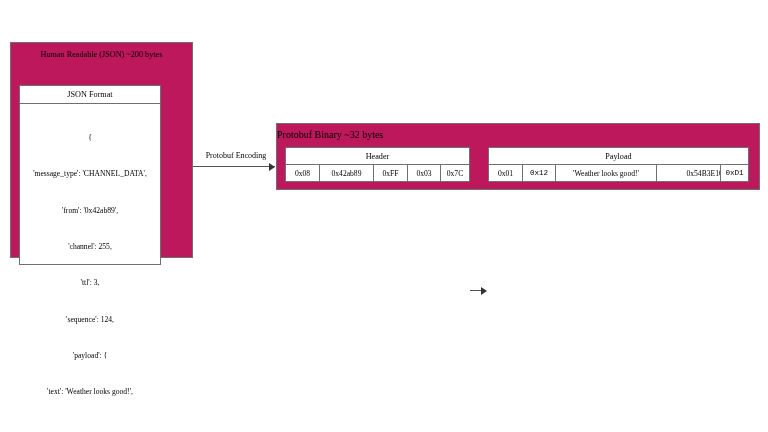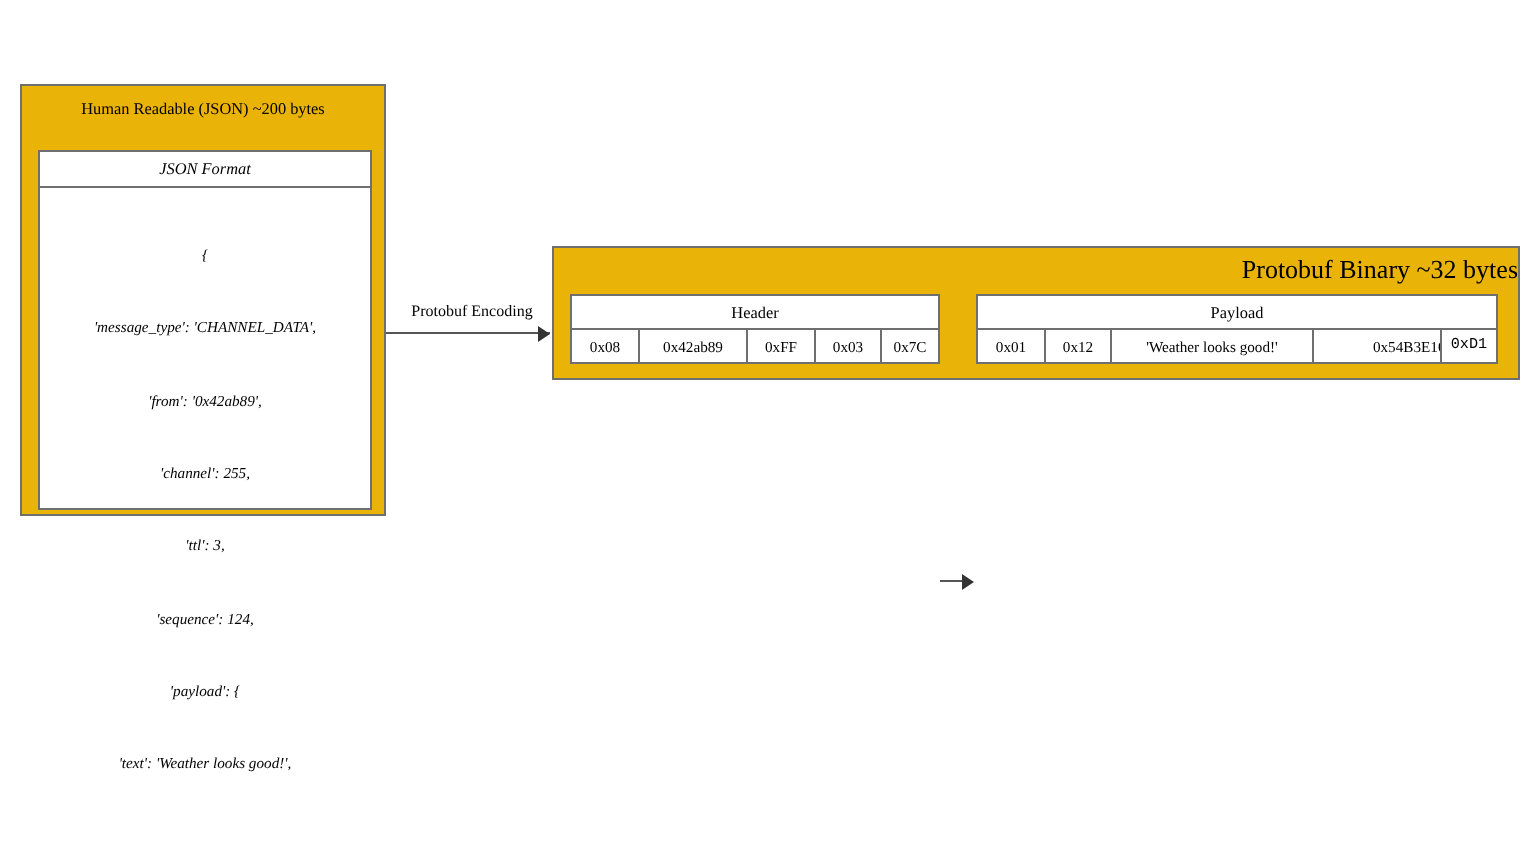--- a/index.html
+++ b/index.html
@@ -18,21 +18,21 @@
 
   .canvas {
     position: absolute;
     inset: 0;
   }
 
   
   .outer-box {
     position: absolute;
     border: 1px solid #6f6f6f;
-    background: #eab308;
+    background: #be185d;
     box-sizing: border-box;
   }
   .inner-box {
     position: absolute;
     border: 1px solid #6f6f6f;
     background: #ffffff;
     box-sizing: border-box;
   }
 
   
@@ -47,24 +47,23 @@
     left: 0;
     top: 6px;
     width: 100%;
     text-align: center;
     font-size: 8.2px;
     line-height: 11px;
     white-space: nowrap;
   }
   #json-format-box {
     left: 8px;
-    top: 32px;
-    width: 167px;
+    top: 42px;
+    width: 142px;
     height: 180px;
-    font-style: italic;
   }
   #json-format-header {
     position: absolute;
     left: 0;
     top: 0;
     width: 100%;
     height: 18px;
     border-bottom: 1px solid #6f6f6f;
     box-sizing: border-box;
     display: flex;
@@ -128,22 +127,22 @@
     left: 276px;
     top: 123px;
     width: 484px;
     height: 67px;
   }
   #binary-panel-title {
     position: absolute;
     left: 0;
     top: 5px;
     width: 100%;
-    text-align: right;
-    font-size: 13px;
+    text-align: left;
+    font-size: 10px;
     line-height: 11px;
     white-space: nowrap;
   }
 
   
   .segment {
     position: absolute;
     border: 1px solid #6f6f6f;
     background: #ffffff;
     box-sizing: border-box;
@@ -197,21 +196,21 @@
 
   
   #header-cells .cell:nth-child(1) { flex: 0 0 33px; }
   #header-cells .cell:nth-child(2) { flex: 0 0 54px; }
   #header-cells .cell:nth-child(3) { flex: 0 0 34px; }
   #header-cells .cell:nth-child(4) { flex: 0 0 33px; }
   #header-cells .cell:nth-child(5) { flex: 1 1 auto; }
 
   
   #payload-cells .cell:nth-child(1) { flex: 0 0 33px; }
-  #payload-cells .cell:nth-child(2) { flex: 0 0 33px; }
+  #payload-cells .cell:nth-child(2) { flex: 0 0 33px; font-family: Liberation Mono, monospace; }
   #payload-cells .cell:nth-child(3) { flex: 0 0 101px; }
   #payload-cells .cell:nth-child(4) { flex: 0 0 64px; padding-left: 38px; }
   #payload-cells .cell:nth-child(5) { flex: 1 1 auto; font-family: Liberation Mono, monospace; }
 
   
   #mid-line {
     left: 193px;
     top: 166px;
     width: 14px;
   }

